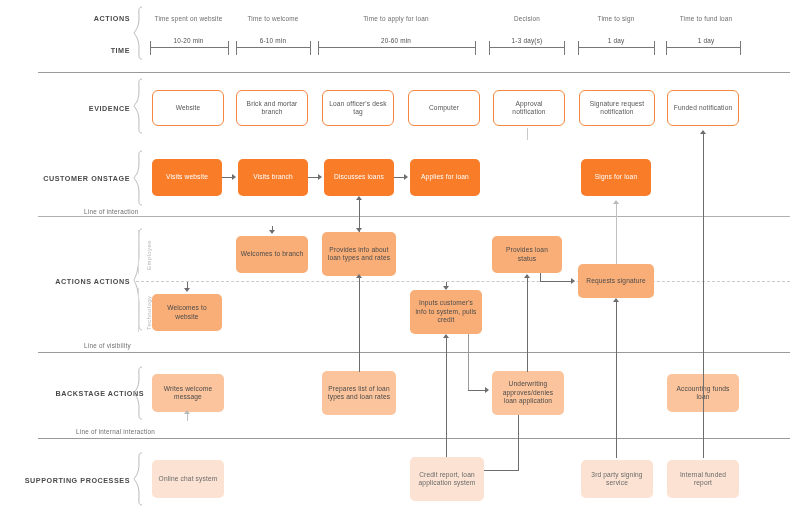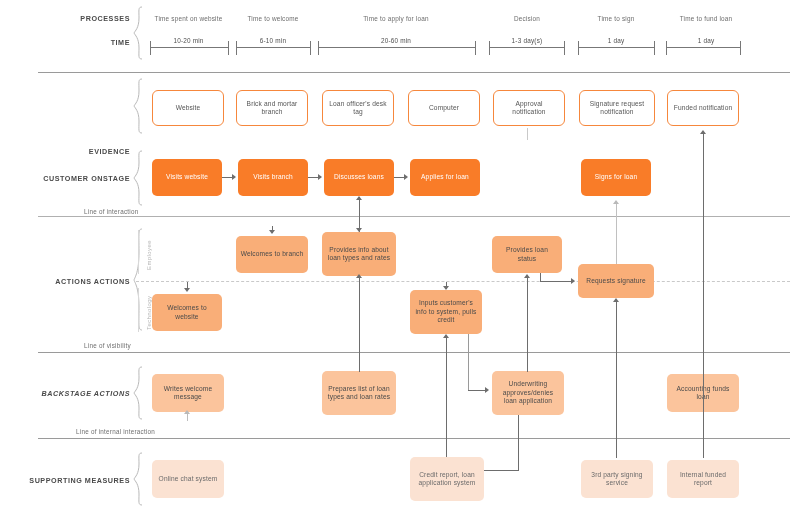--- a/index.html
+++ b/index.html
@@ -67,22 +67,22 @@
   .arr-up{border-left:3px solid transparent;border-right:3px solid transparent;border-bottom:4.5px solid #6d6d6d;}
   .arr-down{border-left:3px solid transparent;border-right:3px solid transparent;border-top:4.5px solid #6d6d6d;}
   .arr-right{border-top:3px solid transparent;border-bottom:3px solid transparent;border-left:4.5px solid #6d6d6d;}
   .arr-up.faint{border-bottom-color:#b9b9b9;}
 </style>
 </head>
 <body>
 
 <div id="stage">
 
-  <div class="rowlabel" style="left:40px;top:14px;width:90px;">PROCESSES</div>
-  <div class="rowlabel" style="left:40px;top:38px;width:90px;">TIME</div>
+  <div class="rowlabel" style="left:40px;top:14px;width:90px;">ACTIONS</div>
+  <div class="rowlabel" style="left:40px;top:46px;width:90px;">TIME</div>
 
   <svg class="brace" style="left:133px;top:6px;" width="10" height="54">
     <path d="M9 1 C5 1 6 4 6 12 C6 22 2 25 1 27 C2 29 6 32 6 42 C6 50 5 53 9 53"></path>
   </svg>
 
   <div class="measure" style="left:146px;top:15px;width:85px;">Time spent on website</div>
   <div class="measure" style="left:232px;top:15px;width:82px;">Time to welcome</div>
   <div class="measure" style="left:316px;top:15px;width:160px;">Time to apply for loan</div>
   <div class="measure" style="left:486px;top:15px;width:82px;">Decision</div>
   <div class="measure" style="left:575px;top:15px;width:82px;">Time to sign</div>
@@ -114,21 +114,21 @@
   <div class="timebar" style="left:578px;top:47px;width:76px;"></div>
   <div class="timetick" style="left:578px;top:41px;height:14px;"></div>
   <div class="timetick" style="left:654px;top:41px;height:14px;"></div>
 
   <div class="timebar" style="left:666px;top:47px;width:74px;"></div>
   <div class="timetick" style="left:666px;top:41px;height:14px;"></div>
   <div class="timetick" style="left:740px;top:41px;height:14px;"></div>
 
   <div class="hrule" style="left:38px;top:72px;width:752px;"></div>
 
-  <div class="rowlabel" style="left:40px;top:104px;width:90px;margin-top:43px;">EVIDENCE</div>
+  <div class="rowlabel" style="left:40px;top:104px;width:90px;">EVIDENCE</div>
   <svg class="brace" style="left:133px;top:78px;" width="10" height="56">
     <path d="M9 1 C5 1 6 4 6 13 C6 23 2 26 1 28 C2 30 6 33 6 43 C6 52 5 55 9 55"></path>
   </svg>
 
   <div class="box box-evidence" style="left:152px;top:90px;width:72px;height:36px;">Website</div>
   <div class="box box-evidence" style="left:236px;top:90px;width:72px;height:36px;">Brick and mortar branch</div>
   <div class="box box-evidence" style="left:322px;top:90px;width:72px;height:36px;">Loan officer's desk tag</div>
   <div class="box box-evidence" style="left:408px;top:90px;width:72px;height:36px;">Computer</div>
   <div class="box box-evidence" style="left:493px;top:90px;width:72px;height:36px;">Approval notification</div>
   <div class="box box-evidence" style="left:579px;top:90px;width:76px;height:36px;">Signature request notification</div>
@@ -173,34 +173,34 @@
   <div class="box box-onstage" style="left:492px;top:236px;width:70px;height:37px;">Provides loan status</div>
 
   <div class="box box-onstage" style="left:578px;top:264px;width:76px;height:34px;">Requests signature</div>
 
   <div class="box box-onstage" style="left:152px;top:294px;width:70px;height:37px;">Welcomes to website</div>
   <div class="box box-onstage" style="left:410px;top:290px;width:72px;height:44px;">Inputs customer's info to system, pulls credit</div>
 
   <div class="linelabel" style="left:84px;top:342px;">Line of visibility</div>
   <div class="hrule" style="left:38px;top:352px;width:752px;"></div>
 
-  <div class="rowlabel" style="left:18px;top:389px;width:112px;font-style:italic;">BACKSTAGE ACTIONS</div>
+  <div class="rowlabel" style="left:32px;top:389px;width:112px;">BACKSTAGE ACTIONS</div>
   <svg class="brace" style="left:133px;top:366px;" width="10" height="54">
     <path d="M9 1 C5 1 6 4 6 12 C6 22 2 25 1 27 C2 29 6 32 6 42 C6 50 5 53 9 53"></path>
   </svg>
 
   <div class="box box-backstage" style="left:152px;top:374px;width:72px;height:38px;">Writes welcome message</div>
   <div class="box box-backstage" style="left:322px;top:371px;width:74px;height:44px;">Prepares list of loan types and loan rates</div>
   <div class="box box-backstage" style="left:492px;top:371px;width:72px;height:44px;">Underwriting approves/denies loan application</div>
   <div class="box box-backstage" style="left:667px;top:374px;width:72px;height:38px;">Accounting funds loan</div>
 
   <div class="linelabel" style="left:76px;top:428px;">Line of internal interaction</div>
   <div class="hrule" style="left:38px;top:438px;width:752px;"></div>
 
-  <div class="rowlabel" style="left:10px;top:476px;width:120px;">SUPPORTING MEASURES</div>
+  <div class="rowlabel" style="left:10px;top:476px;width:120px;">SUPPORTING PROCESSES</div>
   <svg class="brace" style="left:133px;top:452px;" width="10" height="54">
     <path d="M9 1 C5 1 6 4 6 12 C6 22 2 25 1 27 C2 29 6 32 6 42 C6 50 5 53 9 53"></path>
   </svg>
 
   <div class="box box-support" style="left:152px;top:460px;width:72px;height:38px;">Online chat system</div>
   <div class="box box-support" style="left:410px;top:457px;width:74px;height:44px;">Credit report, loan application system</div>
   <div class="box box-support" style="left:581px;top:460px;width:72px;height:38px;">3rd party signing service</div>
   <div class="box box-support" style="left:667px;top:460px;width:72px;height:38px;">Internal funded report</div>
 
   <div class="vline" style="left:187px;top:282px;height:8px;"></div>

